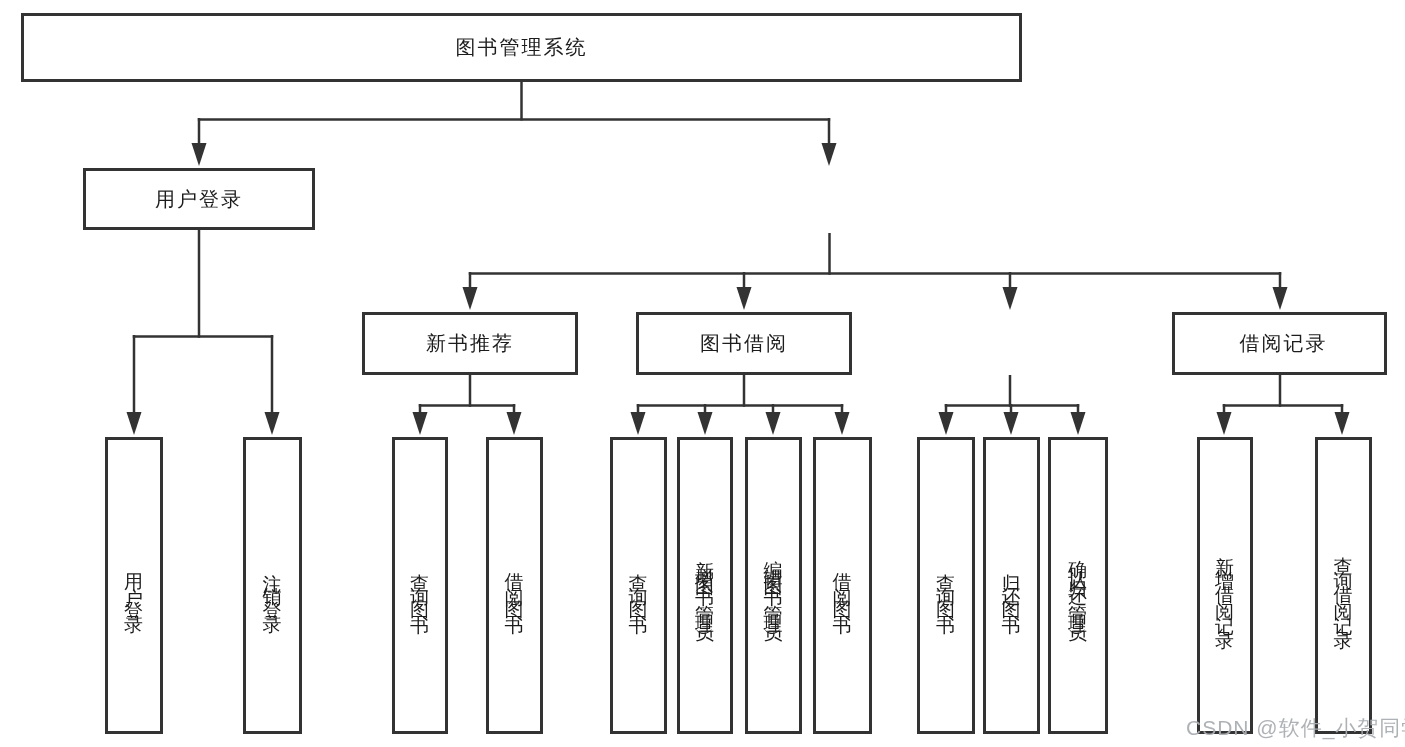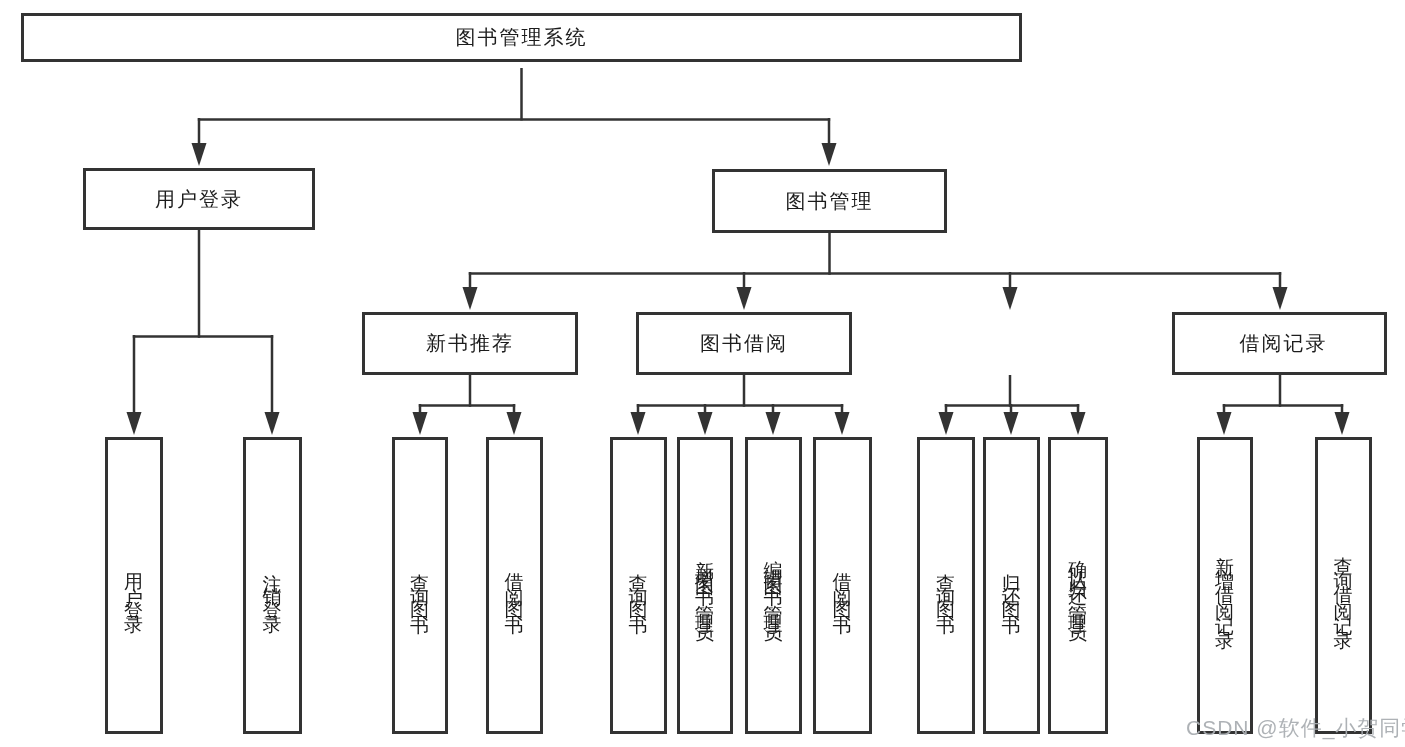--- a/index.html
+++ b/index.html
@@ -110,24 +110,23 @@
       <polygon points="765.5,412 780.5,412 773,435"></polygon>
       <polygon points="834.5,412 849.5,412 842,435"></polygon>
       <polygon points="938.5,412 953.5,412 946,435"></polygon>
       <polygon points="1003.5,412 1018.5,412 1011,435"></polygon>
       <polygon points="1070.5,412 1085.5,412 1078,435"></polygon>
       <polygon points="1216.5,412 1231.5,412 1224,435"></polygon>
       <polygon points="1334.5,412 1349.5,412 1342,435"></polygon>
     </g>
   </svg>
 
-  <div class="box" style="left:21px;top:13px;width:1001px;height:49px;">图书管理系统</div>
+  <div class="box" style="left:21px;top:13px;width:1001px;height:69px;">图书管理系统</div>
 
   <div class="box" style="left:83px;top:168px;width:232px;height:62px;">用户登录</div>
-  <div class="box" style="left:712px;top:169px;width:235px;height:64px;">图书管理</div>
 
   <div class="box" style="left:636px;top:312px;width:216px;height:63px;">图书借阅</div>
   <div class="box" style="left:362px;top:312px;width:216px;height:63px;">新书推荐</div>
   <div class="box" style="left:1172px;top:312px;width:215px;height:63px;padding-left:8px;">借阅记录</div>
 
   <div class="box leaf" style="left:105px;top:437px;width:58px;height:297px;">
     <span class="v ls-short">用户登录</span>
   </div>
   <div class="box leaf" style="left:243px;top:437px;width:59px;height:297px;">
     <span class="v ls-short">注销登录</span>

